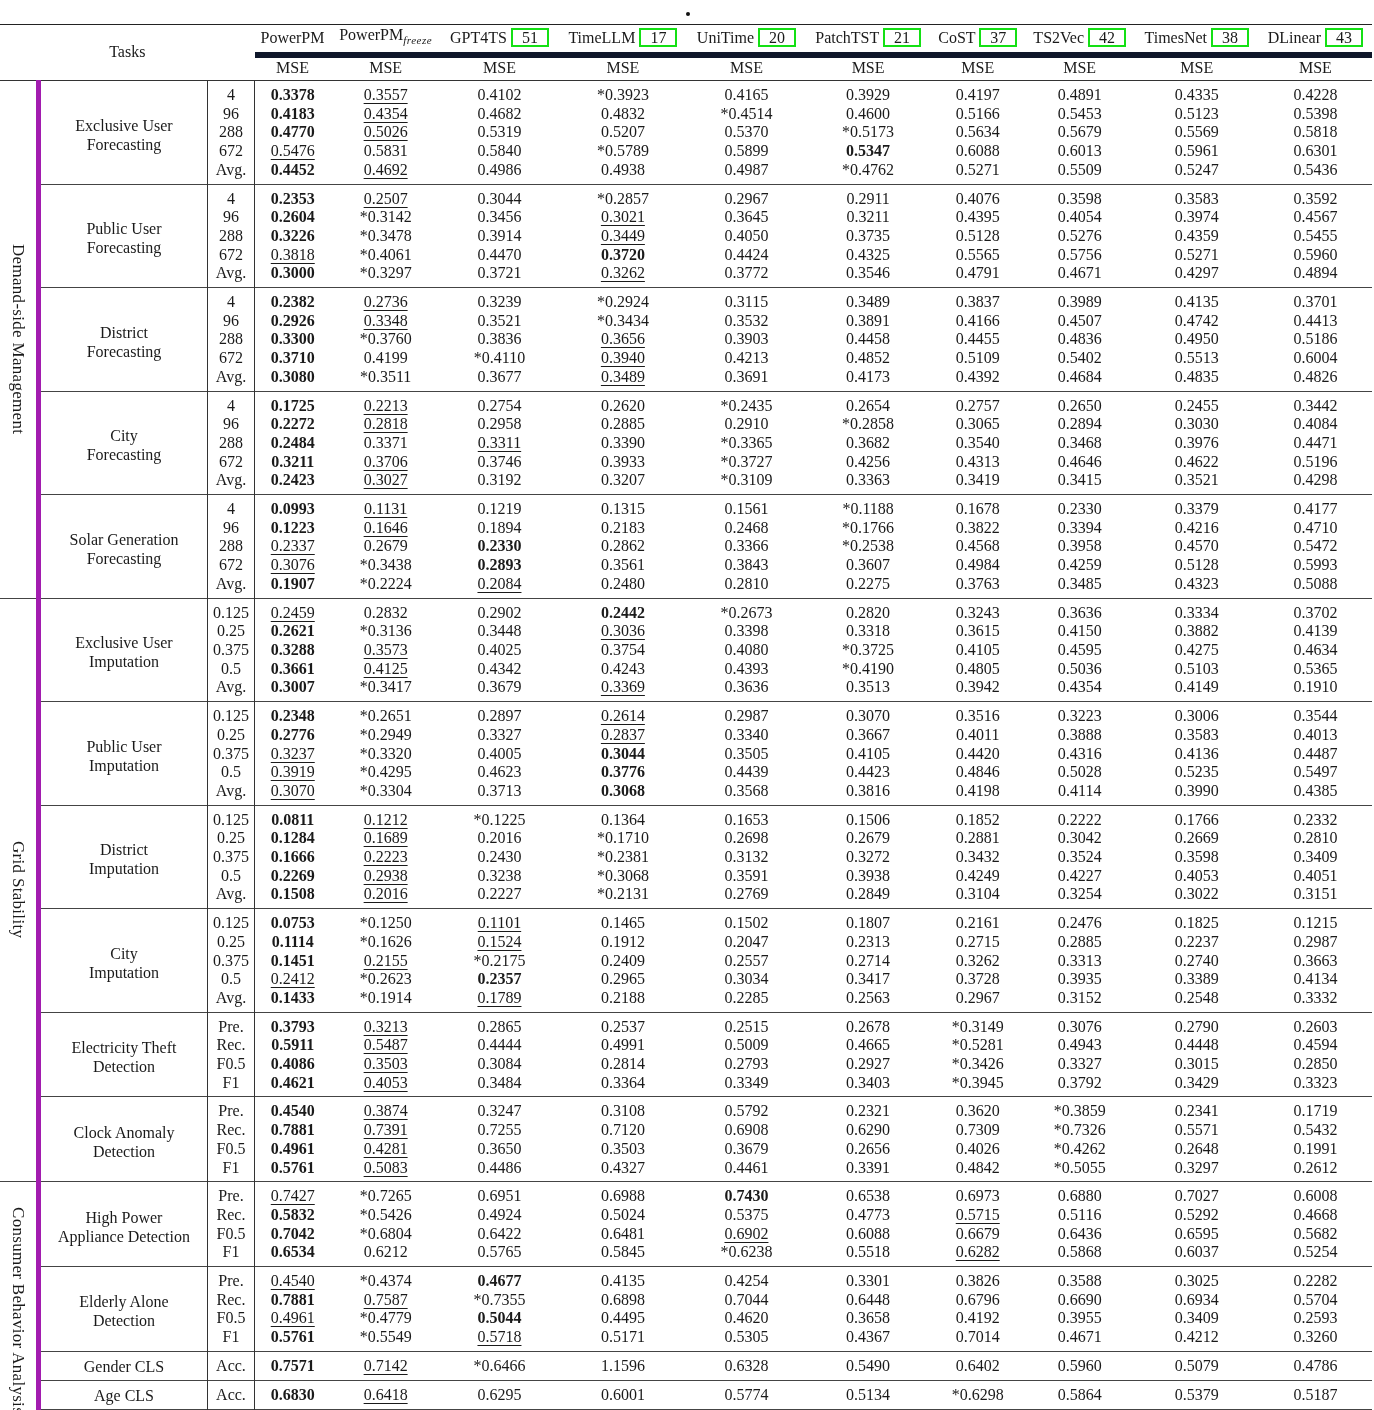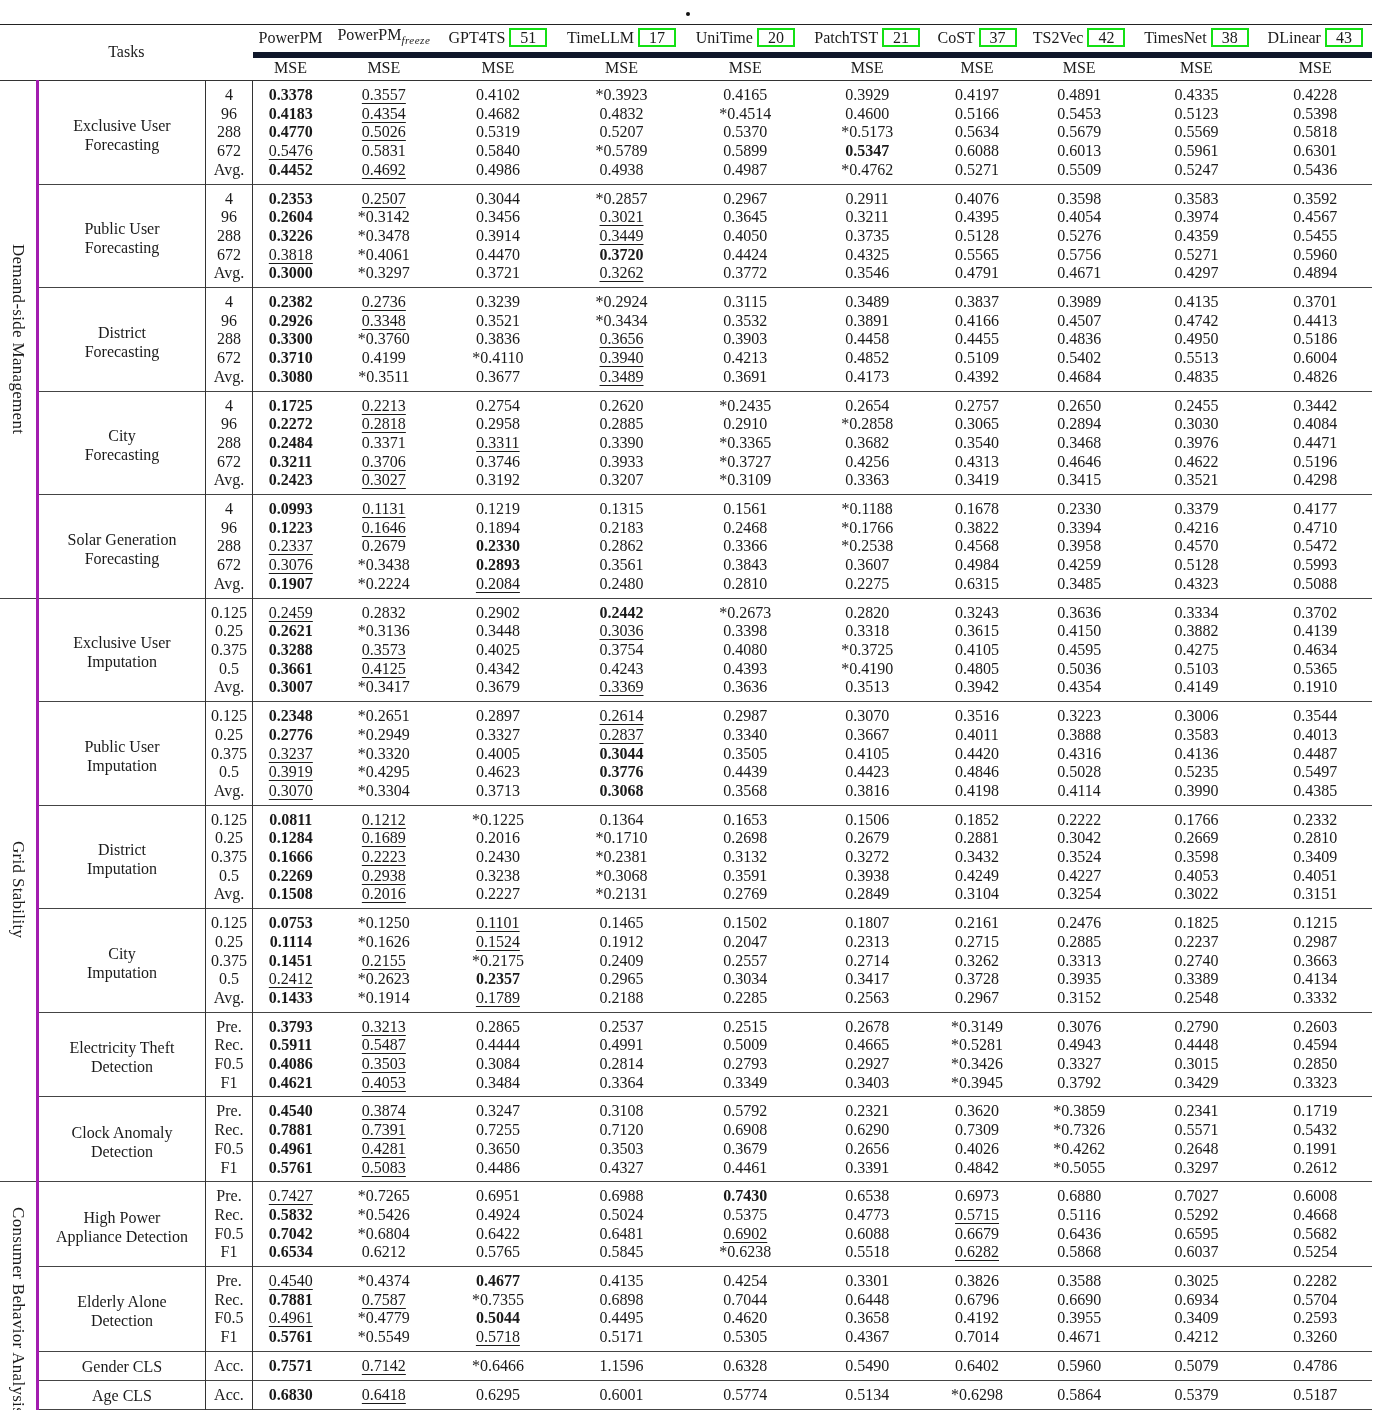--- a/index.html
+++ b/index.html
@@ -25,21 +25,21 @@
   .metric-head { height: 26px; }
   .model-head th.m { border-bottom: 6px solid #0f172a; }
   .ref { display: inline-block; border: 2px solid #14e014; padding: 0 9px; line-height: 15px; }
   .sub { font-style: italic; font-size: 11px; vertical-align: -4px; letter-spacing: 0.5px; }
   .sec-label {
     writing-mode: vertical-rl;
     font-size: 17px;
     letter-spacing: 0.3px;
   }
   td.sec { width: 36px; }
-  td.task { width: 166px; border-left: 3px solid #a21caf; border-right: 1px solid #333; line-height: 19px; }
+  td.task { width: 166px; border-left: 5px solid #a21caf; border-right: 1px solid #333; line-height: 19px; }
   td.sub-col { width: 46px; border-right: 1px solid #333; }
   td.v { }
   .b { font-weight: bold; }
   .u { text-decoration: underline; text-underline-offset: 3px; }
   tr.pad-top td { padding-top: 5px; }
   tr.pad-bot td { padding-bottom: 4px; }
 </style>
 </head>
 <body>
 
@@ -408,21 +408,21 @@
         <td class="v"><span>0.5993</span></td>
       </tr>
       <tr class="pad-bot">
         <td class="sub-col">Avg.</td>
         <td class="v"><span class="b">0.1907</span></td>
         <td class="v"><span>*0.2224</span></td>
         <td class="v"><span class="u">0.2084</span></td>
         <td class="v"><span>0.2480</span></td>
         <td class="v"><span>0.2810</span></td>
         <td class="v"><span>0.2275</span></td>
-        <td class="v"><span>0.6315</span></td>
+        <td class="v"><span>0.3763</span></td>
         <td class="v"><span>0.3485</span></td>
         <td class="v"><span>0.4323</span></td>
         <td class="v"><span>0.5088</span></td>
       </tr>
       <tr class="sep pad-top">
         <td class="sec" rowspan="28"><span class="sec-label">Grid Stability</span></td>
         <td class="task" rowspan="5">
           <div>Exclusive User</div>
           <div>Imputation</div>
         </td>

